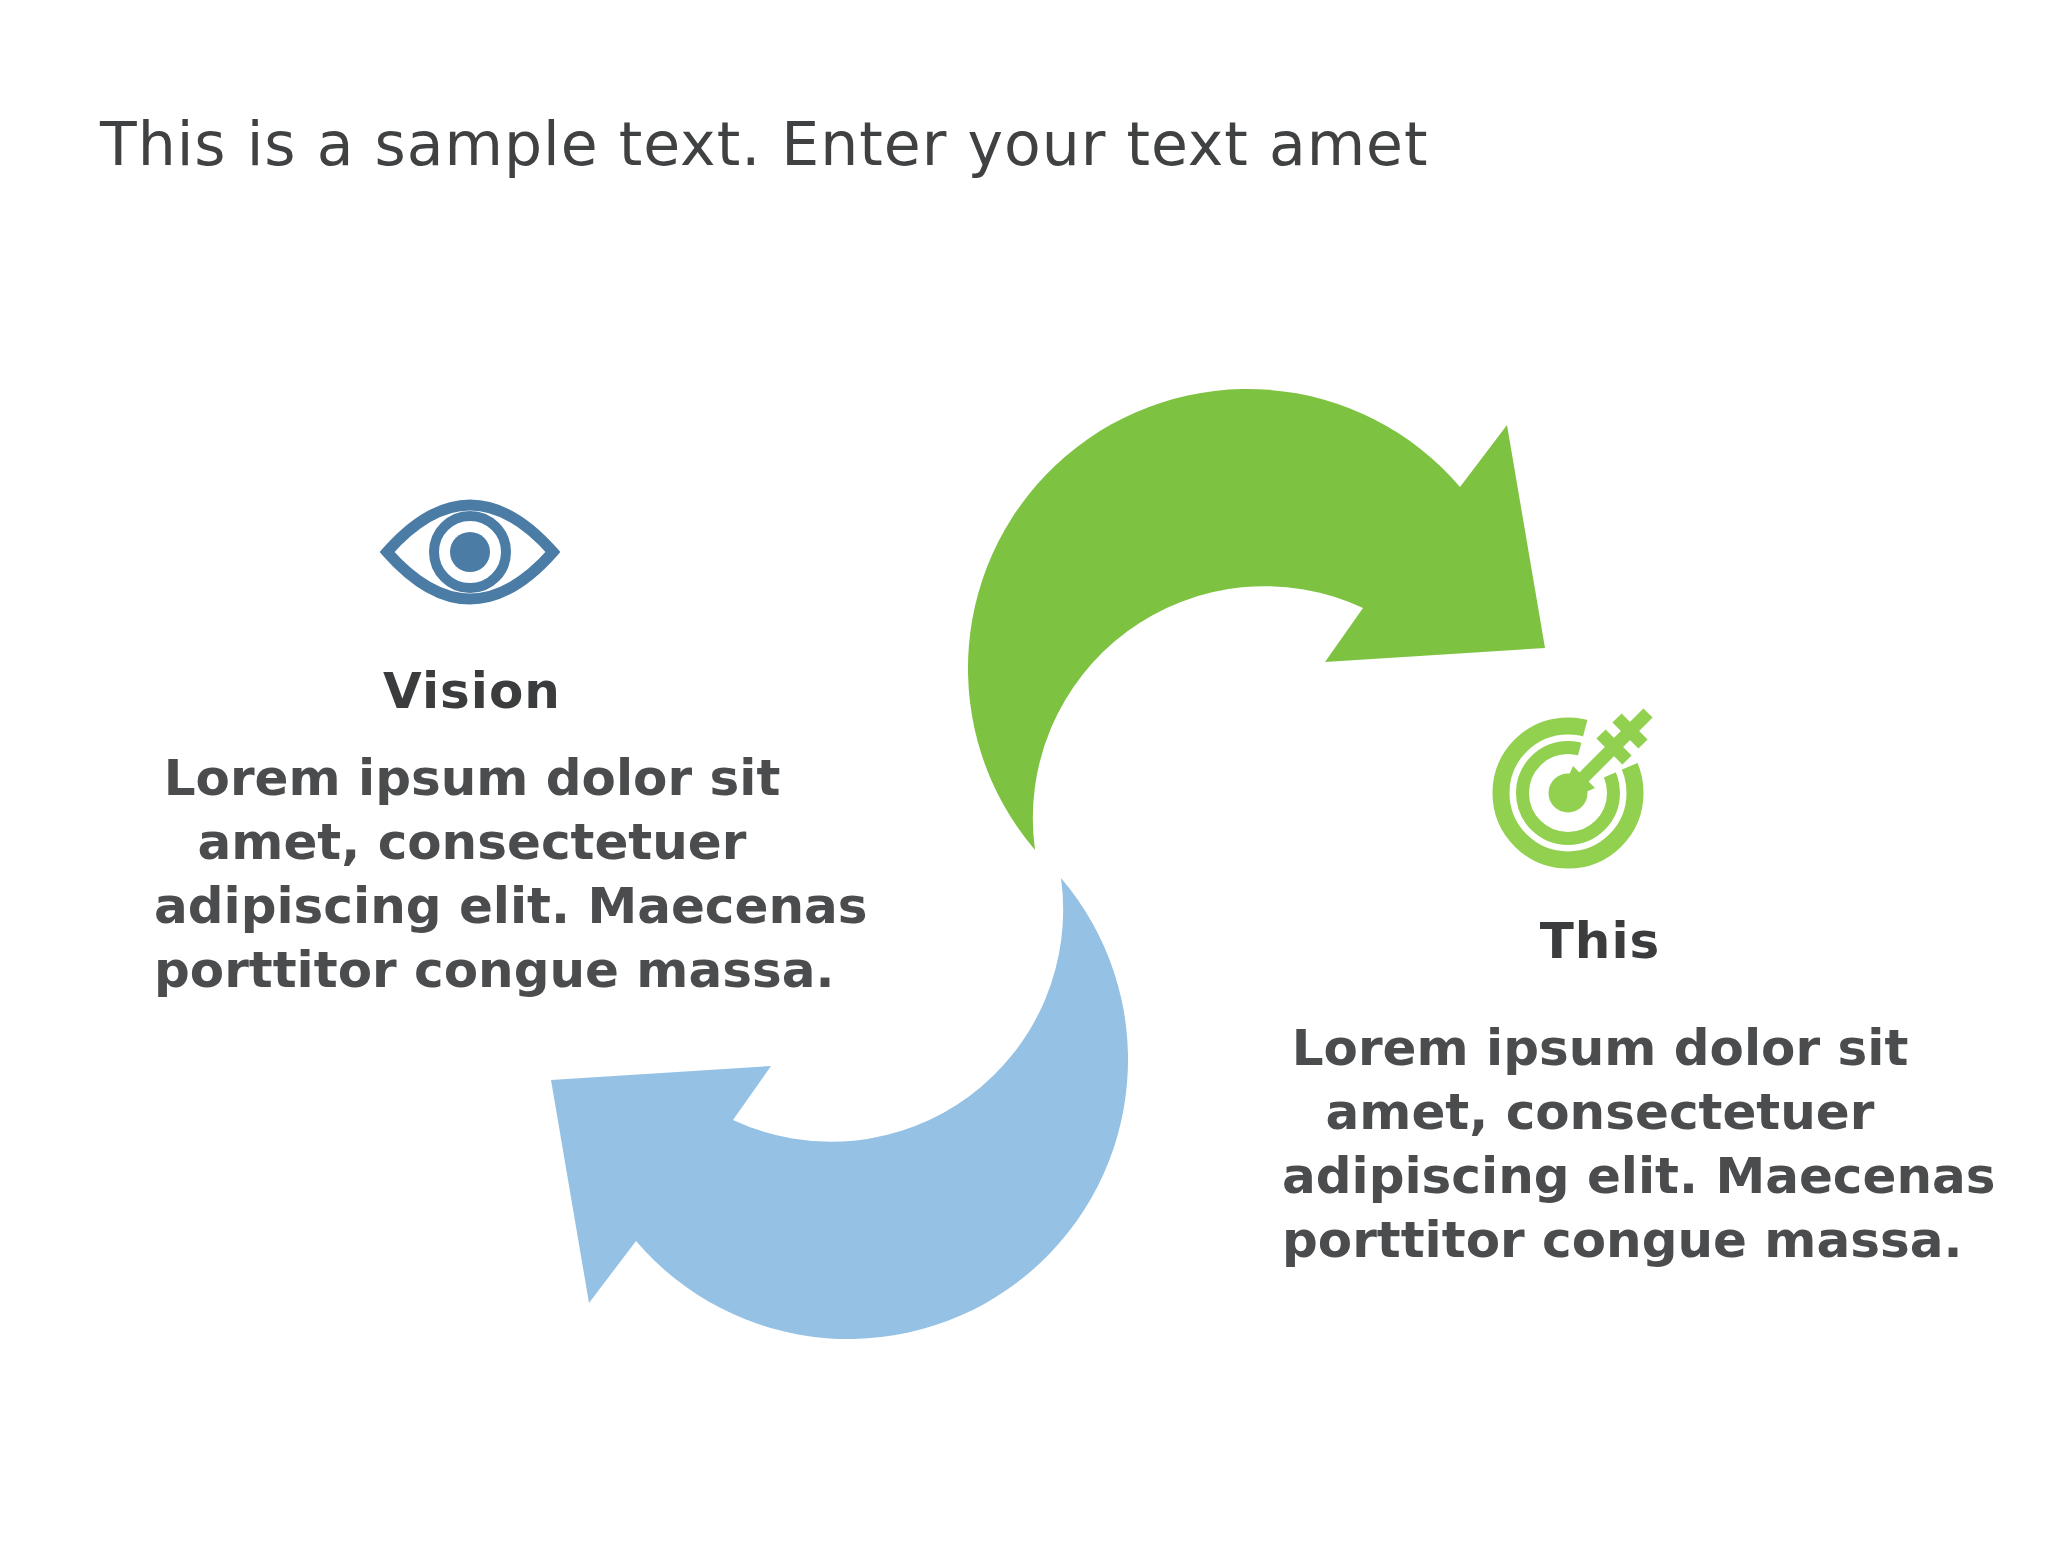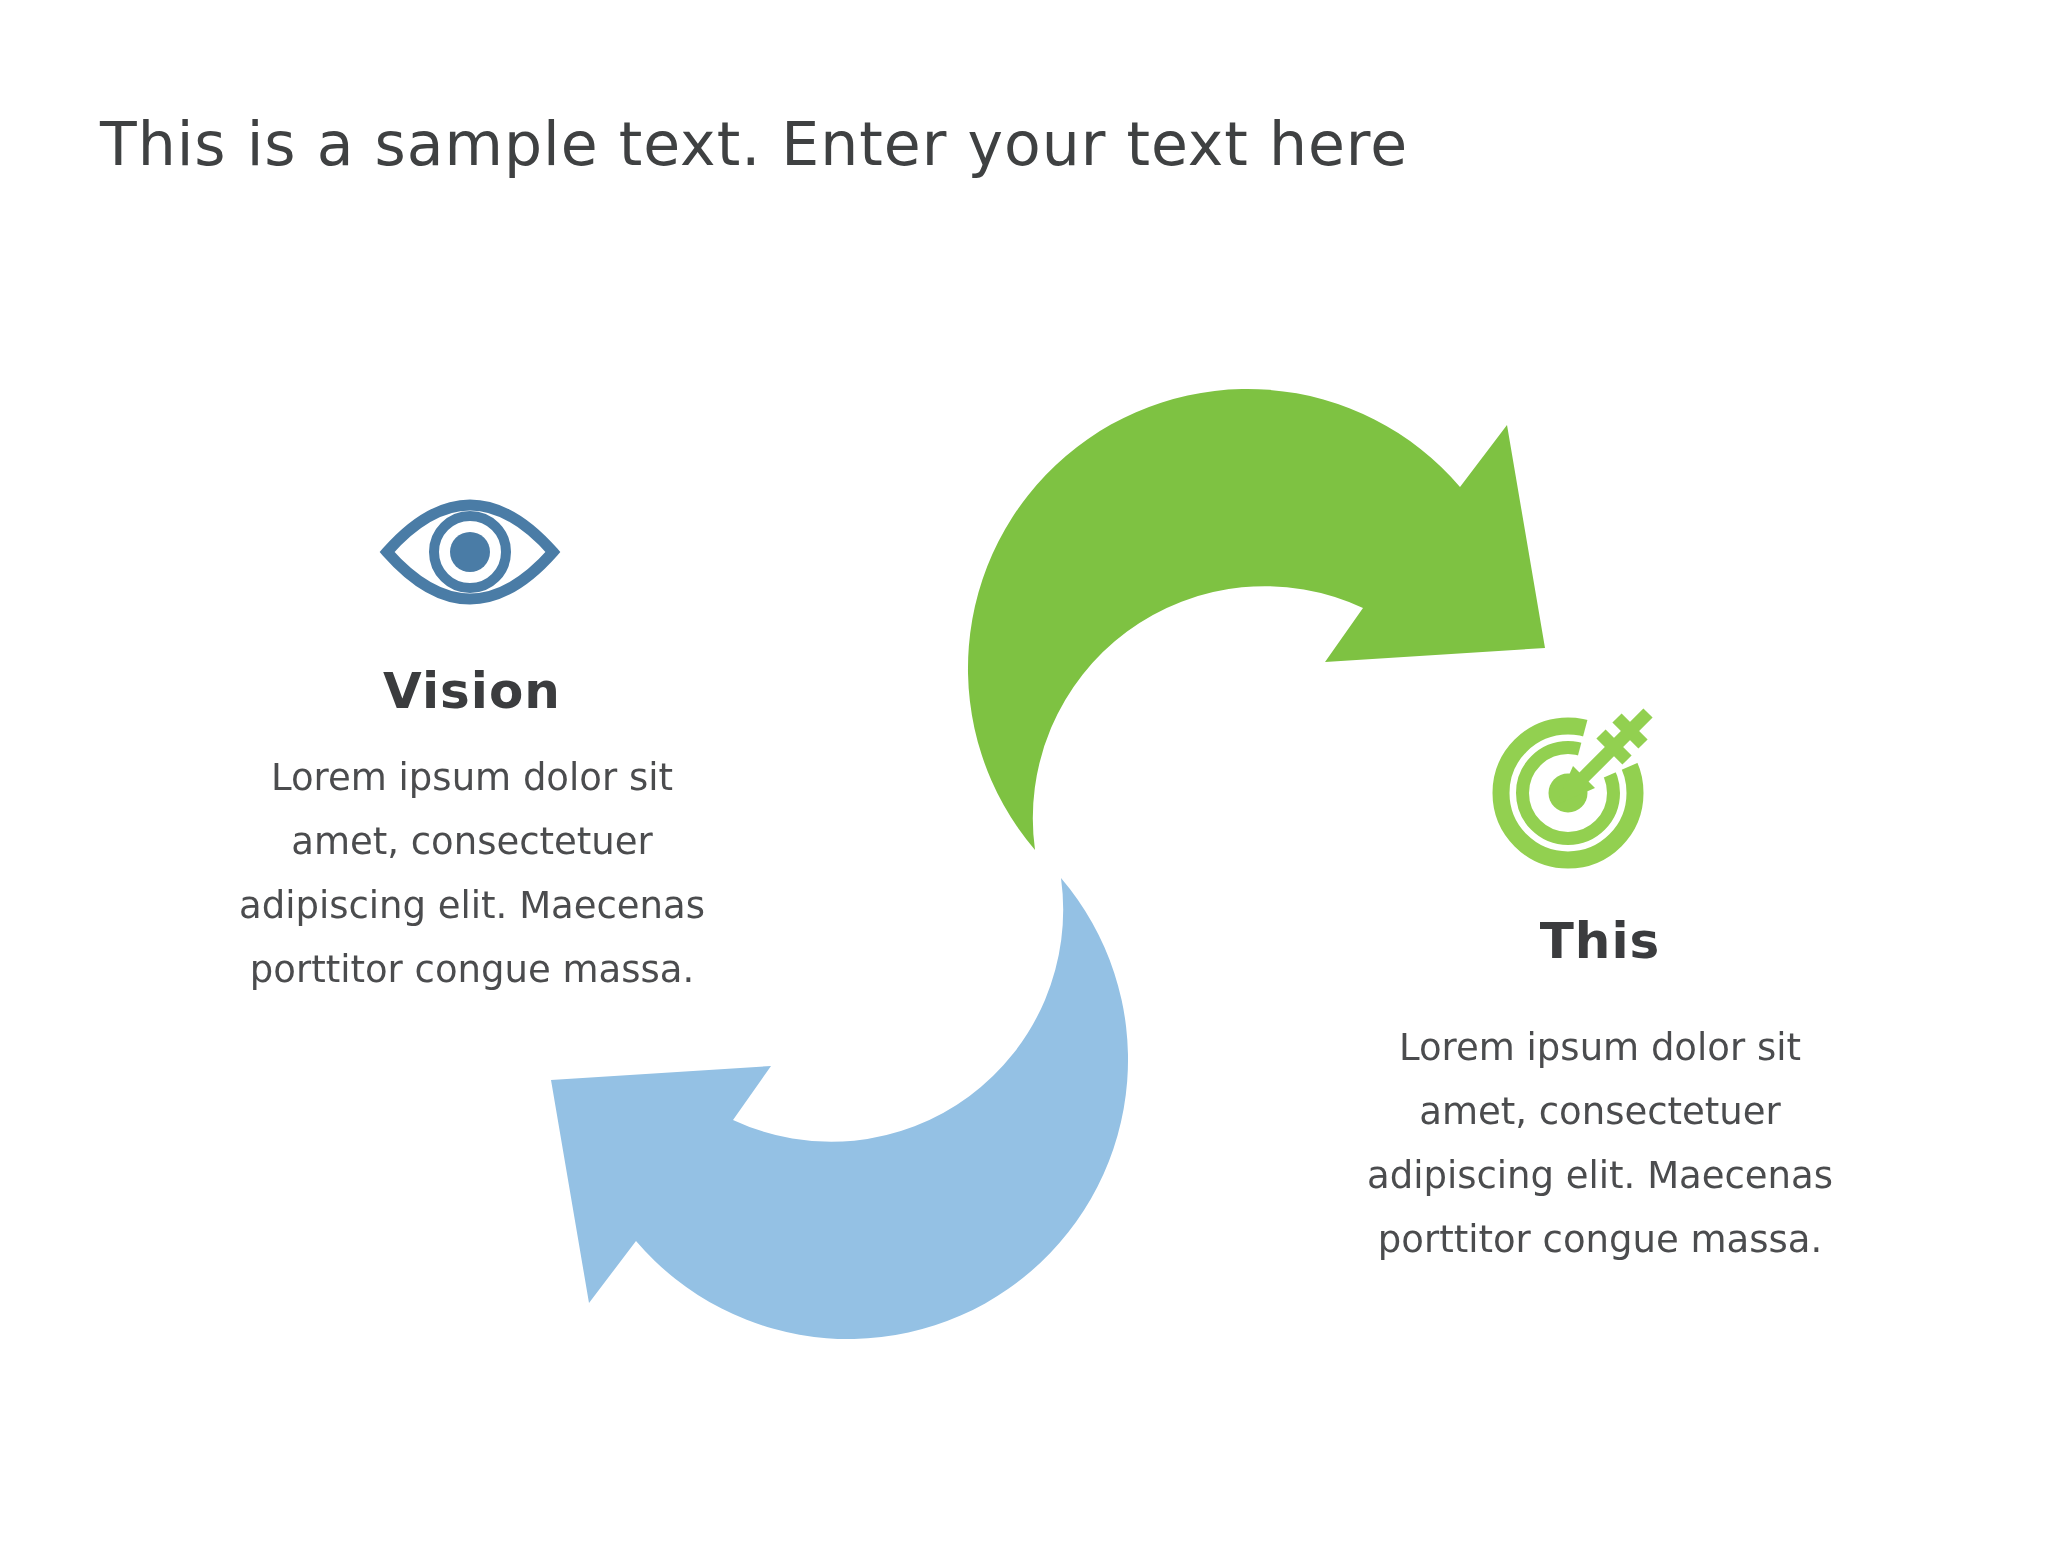--- a/index.html
+++ b/index.html
@@ -42,34 +42,35 @@
   .col h2{
     margin:8px;
     font-size:50px;
     line-height:50px;
     font-weight:bold;
     color:var(--heading_text);
     letter-spacing:1px;
   }
   .col .para{
     margin:12px;
-    font-size:37px;
+    font-size:50px;
     line-height:64px;
     color:var(--body_text);
+    font-weight:bold;
   }
   .col-vision .para{margin-top:30px;}
   .col-goals .para{margin-top:50px;}
   .para span{display:block;white-space:nowrap;}
 </style>
 </head>
 <body>
 
 <div class="stage">
 
-  <div class="slide-title">This is a sample text. Enter your text here</div>
+  <div class="slide-title">This is a sample text. Enter your text amet</div>
 
   <svg class="art" viewBox="0 0 2048 1543" aria-hidden="true">
 
     <path fill="var(--arrow_green)" d="M 1035 850
              A 272 272 0 1 1 1460 487
              L 1507 425
              L 1545 648
              L 1325 662
              L 1363 608
              A 232 232 0 0 0 1035 850

